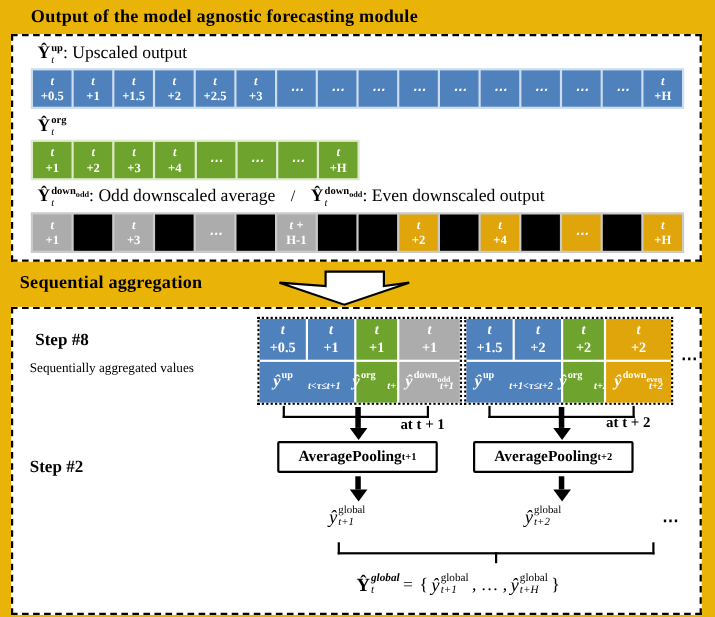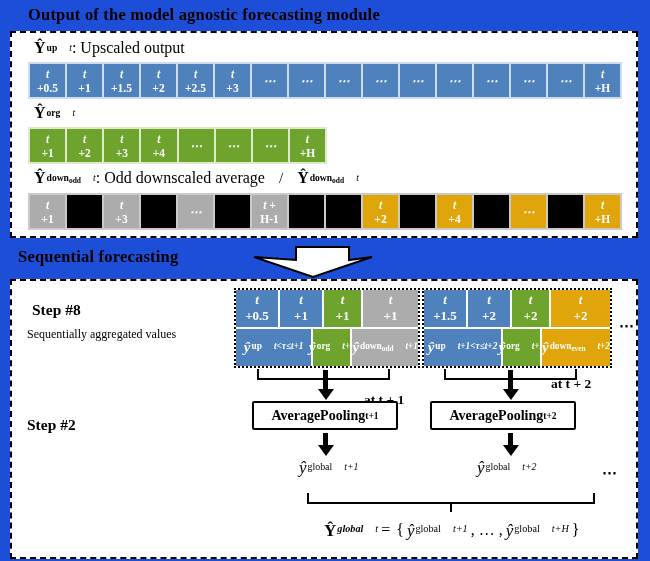--- a/index.html
+++ b/index.html
@@ -1,28 +1,28 @@
 <!DOCTYPE html>
 <html><head>
 <meta charset="utf-8">
 <style>
   html,body{margin:0;padding:0;background:#fff;}
-  #page{position:relative;width:650px;height:561px;background:#1d4ed8;
+  #page{position:relative;width:650px;height:561px;background:#eab308;
         font-family:"Liberation Serif",serif;color:#000;overflow:hidden;text-decoration:underline;}
   .abs{position:absolute;}
 
   .dashedbox{position:absolute;border:2px dashed #000;background:#fff;}
 
   .h1{position:absolute;font-size:16.5px;font-weight:bold;letter-spacing:.2px;}
 
   
   .math{display:inline-flex;align-items:center;line-height:1;}
   .mbase{font-weight:bold;font-size:1em;}
-  .mscripts{display:inline-flex;flex-direction:row;align-items:flex-start;
-            line-height:1;margin-left:1px;gap:12px;}
+  .mscripts{display:inline-flex;flex-direction:column;align-items:flex-start;
+            line-height:1;margin-left:1px;}
   .msup{font-size:.6em;font-weight:bold;margin-bottom:1px;white-space:nowrap;display:flex;align-items:flex-end;}
   .msupsub{font-size:.78em;font-weight:bold;transform:translateY(2px);}
   .msub{font-size:.6em;font-style:italic;white-space:nowrap;}
 
   .mlabel{font-size:16px;}
   .labelrow{position:absolute;display:flex;align-items:center;}
 
   
   .row{position:absolute;display:flex;gap:2px;padding:2px;box-sizing:border-box;}
   .row .cell{flex:1;}
@@ -44,21 +44,21 @@
          flex-direction:column;gap:2px;box-sizing:border-box;}
   .grow{display:flex;gap:2px;flex:1;}
   .gcell{display:block;color:#fff;font-weight:bold;font-size:13px;line-height:16px;
          text-align:center;white-space:pre-line;padding-top:2px;box-sizing:border-box;}
   .gcell::first-line{font-style:italic;}
   .gmath{display:flex;align-items:center;justify-content:center;padding-top:0;
          color:#fff;box-sizing:border-box;}
   .gmath .math{font-size:15px;}
   .gmath .mbase{font-style:italic;}
   .gmath .msup{font-size:.62em;}
-  .gmath .msub{font-size:.62em;font-weight:bold;}
+  .gmath .msub{font-size:.62em;font-weight:bold;margin-left:24px;}
 
   
   .bracket{position:absolute;border-left:2px solid #000;border-right:2px solid #000;
            border-bottom:2px solid #000;box-sizing:border-box;}
   .ubrace{position:absolute;border-left:2px solid #000;border-right:2px solid #000;
           border-bottom:2px solid #000;box-sizing:border-box;}
   .ubrace::after{content:"";position:absolute;left:50%;top:100%;width:2px;height:10px;
                  background:#000;transform:translateX(-1px);}
   .tarrow{position:absolute;display:flex;flex-direction:column;align-items:center;width:17px;}
   .tarrow .stem{width:5px;background:#000;}
@@ -184,20 +184,21 @@
         <span class="math mlabel">
             <span class="mbase">Ŷ</span>
             <span class="mscripts">
               <span class="msup">
                 <span>down</span>
                 <span class="msupsub">odd</span>
               </span>
               <span class="msub">t</span>
             </span>
           </span>
+        <span class="desc">:  Even downscaled output</span>
       </span>
     </div>
 
     <div class="row strip-gray" style="left:16px;top:160px;width:594px;height:37px;">
       <div class="cell gray">t
 +1</div>
         <div class="cell black"></div>
         <div class="cell gray">t
 +3</div>
         <div class="cell black"></div>
@@ -213,21 +214,21 @@
         <div class="cell gold">t
 +4</div>
         <div class="cell black"></div>
         <div class="cell gold d">⋯</div>
         <div class="cell black"></div>
         <div class="cell gold">t
 +H</div>
     </div>
   </div>
 
-  <div class="h1" style="left:18px;top:247px;">Sequential forecasting</div>
+  <div class="h1" style="left:18px;top:247px;">Sequential aggregation</div>
 
   <svg class="abs" style="left:252px;top:245px;" width="122" height="35" viewBox="0 0 122 35">
     <polygon points="44,2 97,2 97,15 120,12 61,32 2,12 44,15" fill="#fff" stroke="#000" stroke-width="2"></polygon>
   </svg>
 
   <div class="dashedbox" style="left:10px;top:279px;width:624px;height:276px;">
 
     <div class="steptitle" style="left:20px;top:20px;">Step #8</div>
     <div class="stepdesc" style="left:15px;top:46px;">Sequentially aggregated values</div>
 
@@ -326,21 +327,21 @@
               </span>
             </span>
         </div>
       </div>
     </div>
 
     <div class="dots" style="left:607px;top:36px;">⋯</div>
 
     <div class="bracket" style="left:245px;top:88px;width:133px;height:11px;"></div>
     <div class="bracket" style="left:432px;top:88px;width:133px;height:11px;"></div>
-    <div class="atlabel" style="left:352px;top:111px;">at t + 1</div>
+    <div class="atlabel" style="left:352px;top:97px;">at t + 1</div>
     <div class="atlabel" style="left:539px;top:95px;">at t + 2</div>
 
     <div class="tarrow" style="left:305px;top:89px;">
       <div class="stem" style="height:19px;"></div>
         <div class="head"></div>
     </div>
     <div class="tarrow" style="left:490px;top:89px;">
       <div class="stem" style="height:19px;"></div>
         <div class="head"></div>
     </div>

